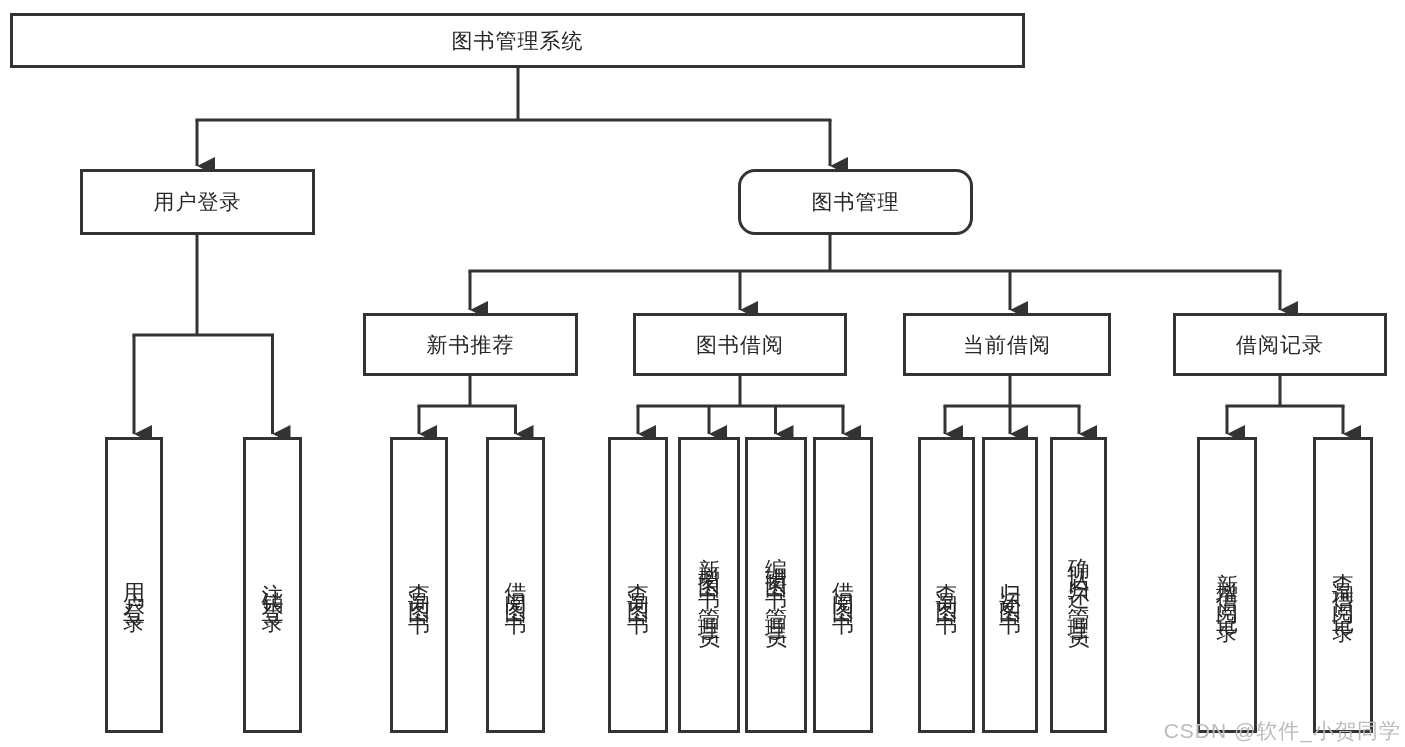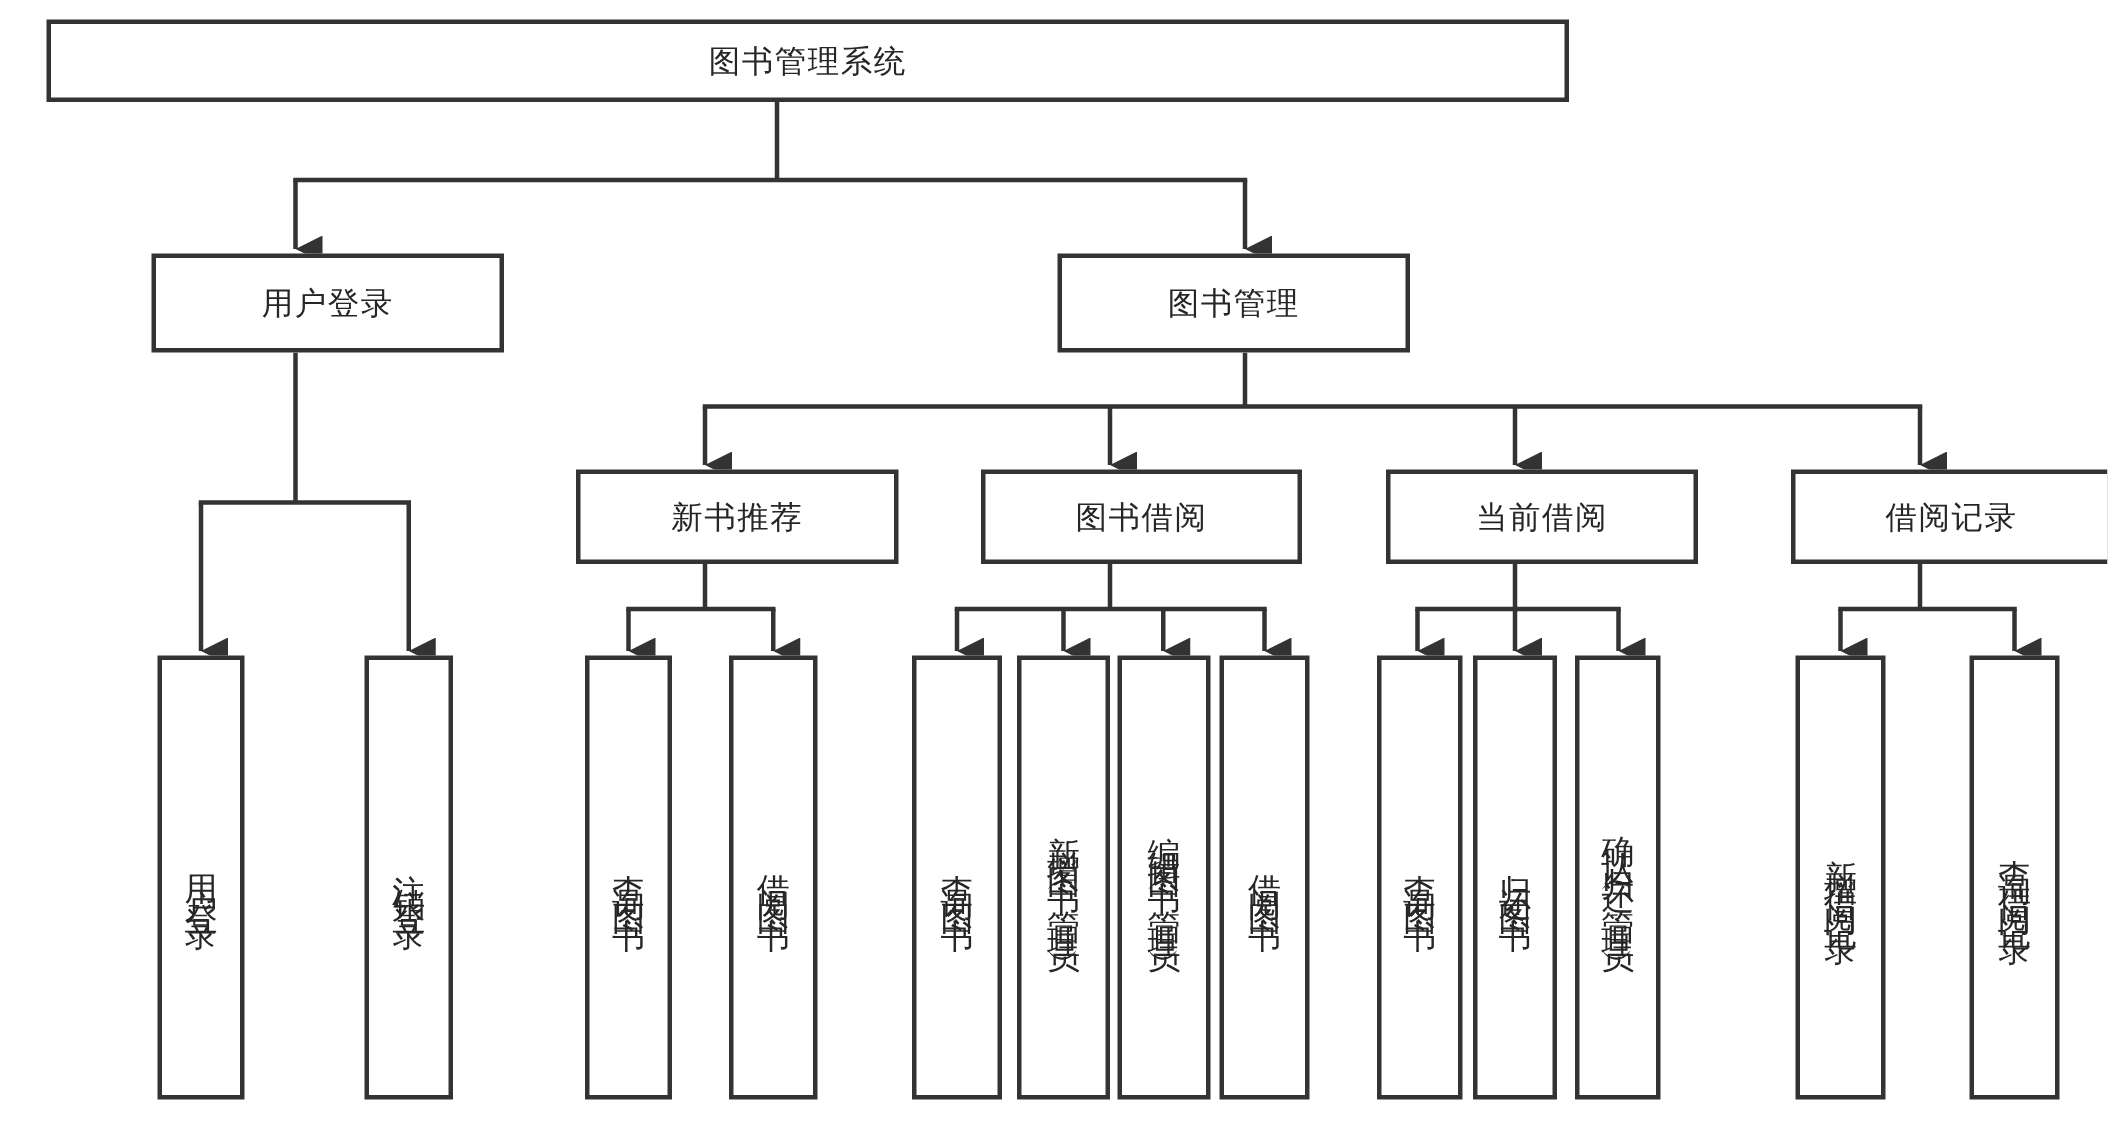--- a/index.html
+++ b/index.html
@@ -28,21 +28,20 @@
     background: #ffffff;
     display: flex;
     align-items: center;
     justify-content: center;
     color: #262626;
     z-index: 2;
   }
   .node.h {
     font-size: 21px;
     letter-spacing: 1px;
-    margin-left: 21px;
   }
   .node.root {
     left: 10px; top: 13px; width: 1015px; height: 55px;
     font-size: 21px;
   }
   .node.lvl2 { top: 169px; width: 235px; height: 66px; }
   .node.lvl3 { top: 313px; height: 63px; }
   .node.leaf { top: 437px; height: 296px; }
   .leaf span {
     writing-mode: vertical-lr;
@@ -106,21 +105,21 @@
     </g>
   </svg>
 
   <div class="node root h">
     <span>图书管理系统</span>
   </div>
 
   <div class="node lvl2 h" style="left:80px;">
     <span>用户登录</span>
   </div>
-  <div class="node lvl2 h" style="left:684px;">
+  <div class="node lvl2 h" style="left:738px;border-radius:17px;">
     <span>图书管理</span>
   </div>
 
   <div class="node lvl3 h" style="left:633px;width:214px;">
     <span>图书借阅</span>
   </div>
   <div class="node lvl3 h" style="left:363px;width:215px;">
     <span>新书推荐</span>
   </div>
   <div class="node lvl3 h" style="left:903px;width:208px;">
@@ -167,13 +166,14 @@
     <span>确认归还（管理员）</span>
   </div>
 
   <div class="node leaf" style="left:1197px;width:60px;">
     <span>新增借阅记录</span>
   </div>
   <div class="node leaf" style="left:1313px;width:60px;">
     <span>查询借阅记录</span>
   </div>
 
+  <div id="watermark">CSDN @软件_小贺同学</div>
 </div>
 
 </body></html>

